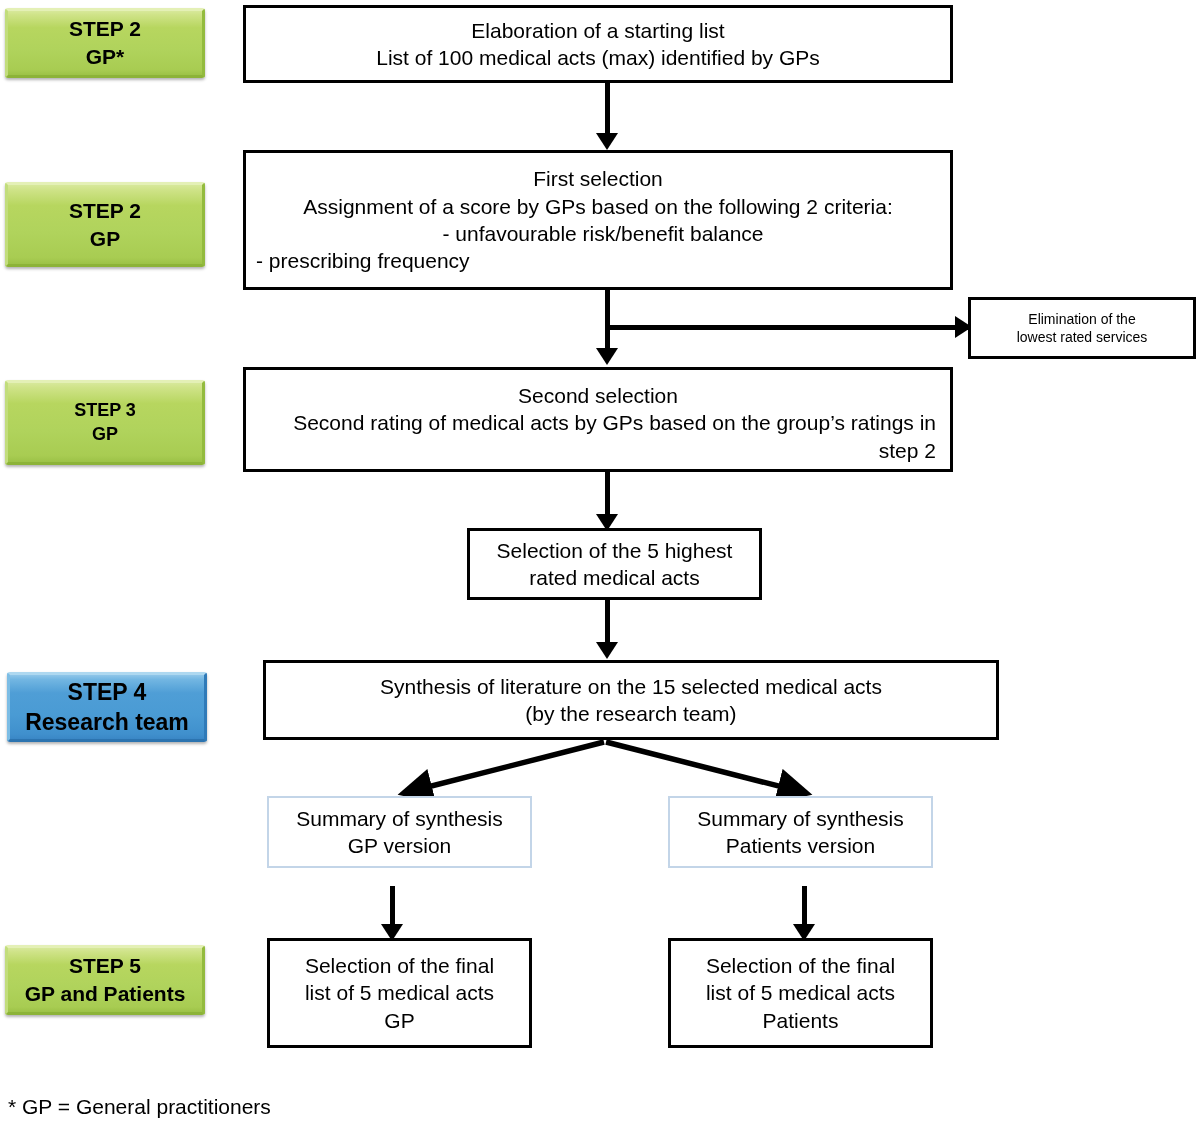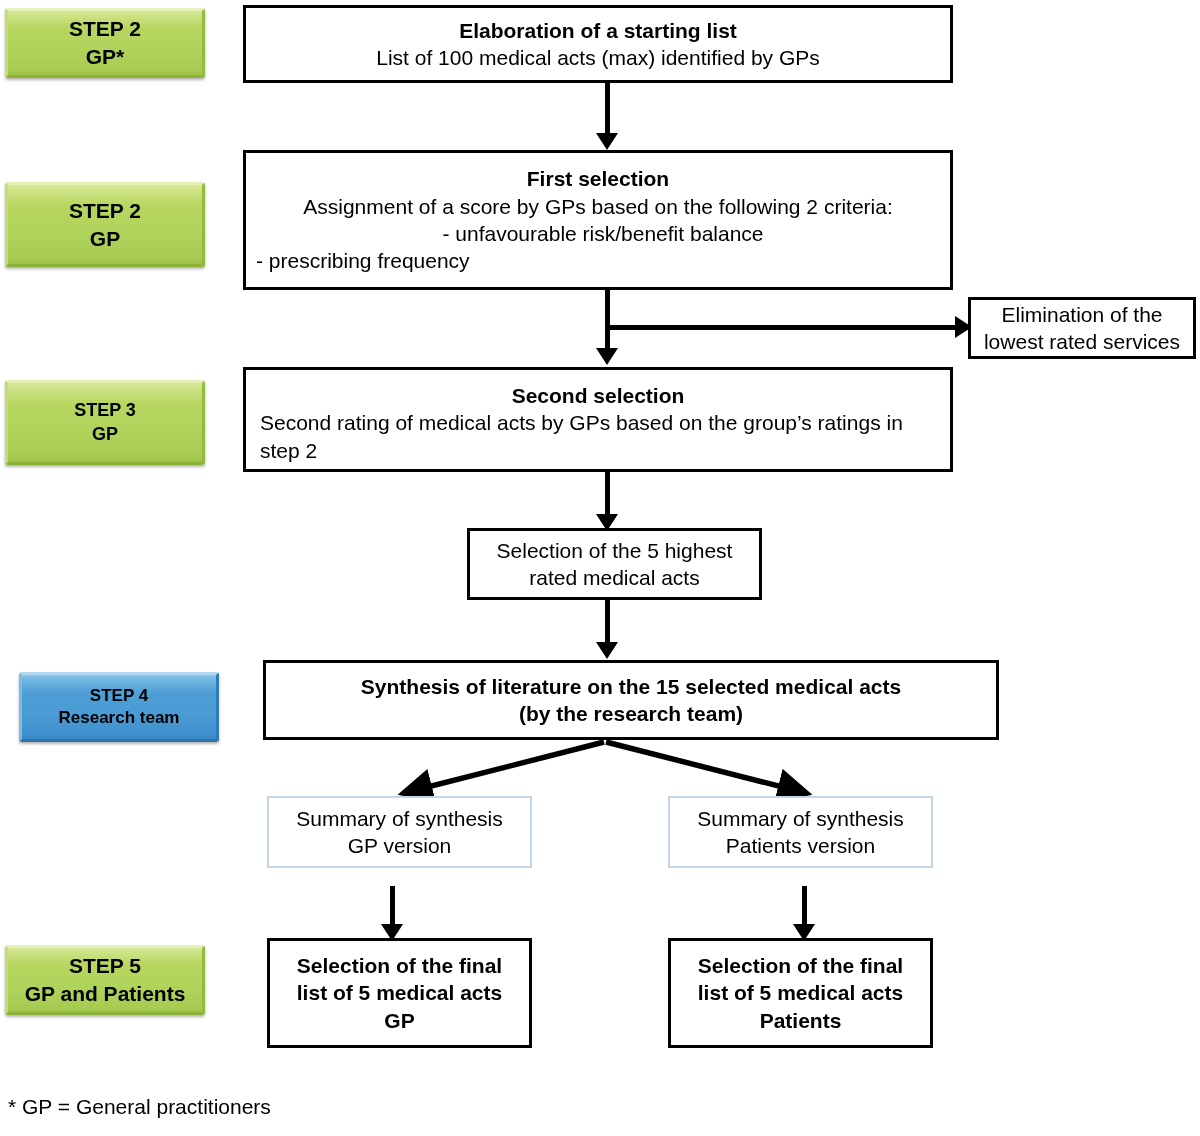--- a/index.html
+++ b/index.html
@@ -24,21 +24,21 @@
     box-sizing: border-box;
     display: flex;
     flex-direction: column;
     justify-content: center;
     background: #ffffff;
     border: 3px solid #000000;
     text-align: center;
     line-height: 1.30;
   }
   .box .ln { display: block; }
-  .bold { font-weight: bold; }
+  .bold { font-weight: normal; }
   .normal { font-weight: normal; }
 
   
   .step-chip {
     position: absolute;
     box-sizing: border-box;
     display: flex;
     flex-direction: column;
     justify-content: center;
     align-items: center;
@@ -134,21 +134,21 @@
   <div class="step-chip chip-green" style="left:5px; top:182px; width:200px; height:85px; font-size:21px;">
     <span class="ln">STEP 2</span>
     <span class="ln">GP</span>
   </div>
 
   <div class="step-chip chip-green" style="left:5px; top:380px; width:200px; height:85px; font-size:18px;">
     <span class="ln">STEP 3</span>
     <span class="ln">GP</span>
   </div>
 
-  <div class="step-chip chip-blue" style="left:19px; top:672px; width:200px; height:70px; font-size:17px;">
+  <div class="step-chip chip-blue" style="left:7px; top:672px; width:200px; height:70px; font-size:23px;">
     <span class="ln">STEP 4</span>
     <span class="ln">Research team</span>
   </div>
 
   <div class="step-chip chip-green" style="left:5px; top:945px; width:200px; height:70px; font-size:21px;">
     <span class="ln">STEP 5</span>
     <span class="ln">GP and Patients</span>
   </div>
 
   <div class="box" style="left:243px; top:5px; width:710px; height:78px; font-size:21px;">
@@ -165,28 +165,28 @@
     <span class="ln normal" style="text-align:center; padding-left:10px;">- unfavourable risk/benefit balance</span>
     <span class="ln normal" style="text-align:left; padding-left:10px;">- prescribing frequency</span>
   </div>
 
   <div class="vline" style="left:605px; top:290px; height:68px;"></div>
   <div class="arrow-down" style="left:596px; top:348px;"></div>
 
   <div class="hline" style="left:605px; top:325px; width:365px;"></div>
   <div class="arrow-right" style="left:955px; top:316px;"></div>
 
-  <div class="box" style="left:968px; top:297px; width:228px; height:62px; font-size:21px;">
+  <div class="box" style="left:968px; top:297px; width:228px; height:62px; font-size:14px;">
     <span class="ln normal">Elimination of the</span>
     <span class="ln normal">lowest rated services</span>
   </div>
 
   <div class="box" style="left:243px; top:367px; width:710px; height:105px; font-size:21px; justify-content:flex-start; padding-top:12px;">
     <span class="ln bold">Second selection</span>
-    <span class="ln normal" style="text-align:left; padding:0 14px;">Second rating of medical acts by GPs based on the group’s ratings in step 2</span>
+    <span class="ln normal" style="text-align:right; padding:0 14px;">Second rating of medical acts by GPs based on the group’s ratings in step 2</span>
   </div>
 
   <div class="vline" style="left:605px; top:472px; height:52px;"></div>
   <div class="arrow-down" style="left:596px; top:514px;"></div>
 
   <div class="box" style="left:467px; top:528px; width:295px; height:72px; font-size:21px;">
     <span class="ln normal">Selection of the 5 highest</span>
     <span class="ln normal">rated medical acts</span>
   </div>
 

